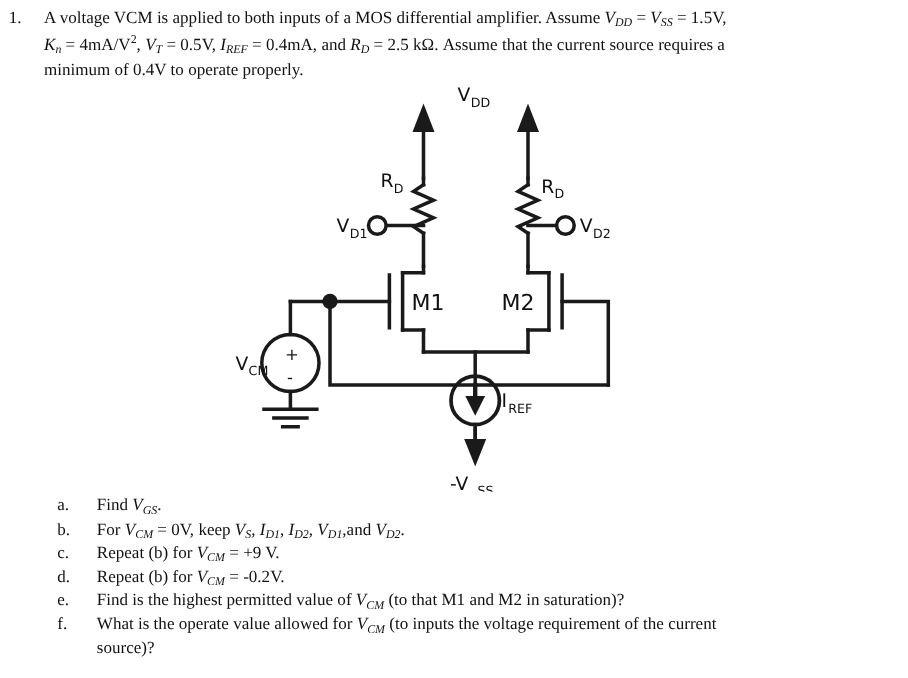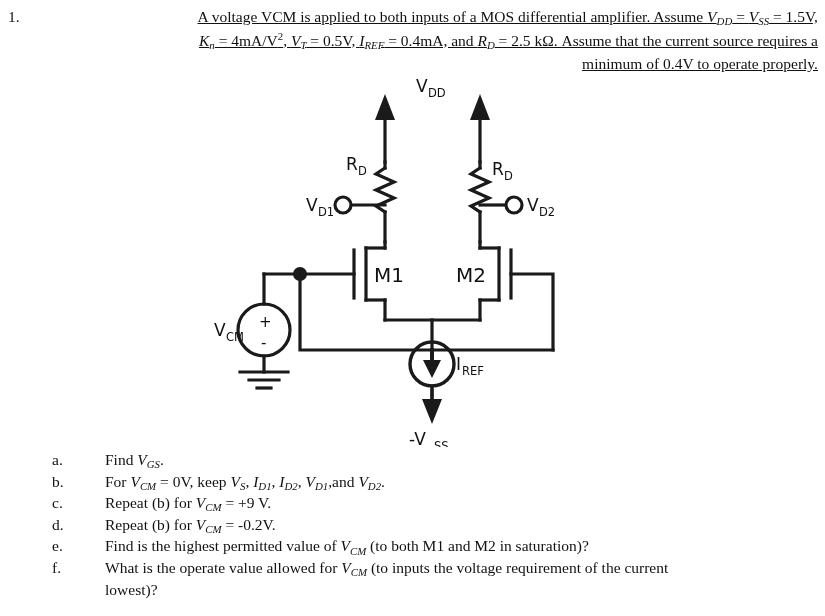--- a/index.html
+++ b/index.html
@@ -32,22 +32,21 @@
   }
   .problem-num {
     position: absolute;
     left: 0px;
     top: 0px;
     width: 30px;
     text-align: left;
   }
   .problem-body {
     margin-left: 32px;
-    text-align: right;
-    text-decoration: underline;
+    text-align: left;
   }
   .it { font-style: italic; }
   sub {
     font-size: 0.70em;
     vertical-align: baseline;
     position: relative;
     top: 0.30em;
     font-style: italic;
   }
   sup {
@@ -71,21 +70,21 @@
     padding-left: 36px;
     margin: 0;
   }
   .qlabel {
     position: absolute;
     left: 0;
     top: 0;
     width: 22px;
     text-align: left;
   }
-  .qtext { display: block; margin-left: 17px; }
+  .qtext { display: block; }
 
   
   .circuit {
     position: absolute;
     left: 0px;
     top: 72px;
     width: 825px;
     height: 375px;
   }
   .circuit svg { display: block; }
@@ -271,21 +270,21 @@
       <div class="qrow">
         <span class="qlabel">c.</span>
         <span class="qtext"><span>Repeat (b) for </span><span class="it">V</span><sub>CM</sub><span> = +9 V.</span></span>
       </div>
       <div class="qrow">
         <span class="qlabel">d.</span>
         <span class="qtext"><span>Repeat (b) for </span><span class="it">V</span><sub>CM</sub><span> = -0.2V.</span></span>
       </div>
       <div class="qrow">
         <span class="qlabel">e.</span>
-        <span class="qtext"><span>Find is the highest permitted value of </span><span class="it">V</span><sub>CM</sub><span> (to both M1 and M2 in saturation)?</span></span>
+        <span class="qtext"><span>Find is the highest permitted value of </span><span class="it">V</span><sub>CM</sub><span> (to that M1 and M2 in saturation)?</span></span>
       </div>
       <div class="qrow">
         <span class="qlabel">f.</span>
-        <span class="qtext"><span>What is the operate value allowed for </span><span class="it">V</span><sub>CM</sub><span> (to inputs the voltage requirement of the current</span><br><span>lowest)?</span></span>
+        <span class="qtext"><span>What is the operate value allowed for </span><span class="it">V</span><sub>CM</sub><span> (to inputs the voltage requirement of the current</span><br><span>source)?</span></span>
       </div>
     </div>
 
 </div>
 
 </body></html>

